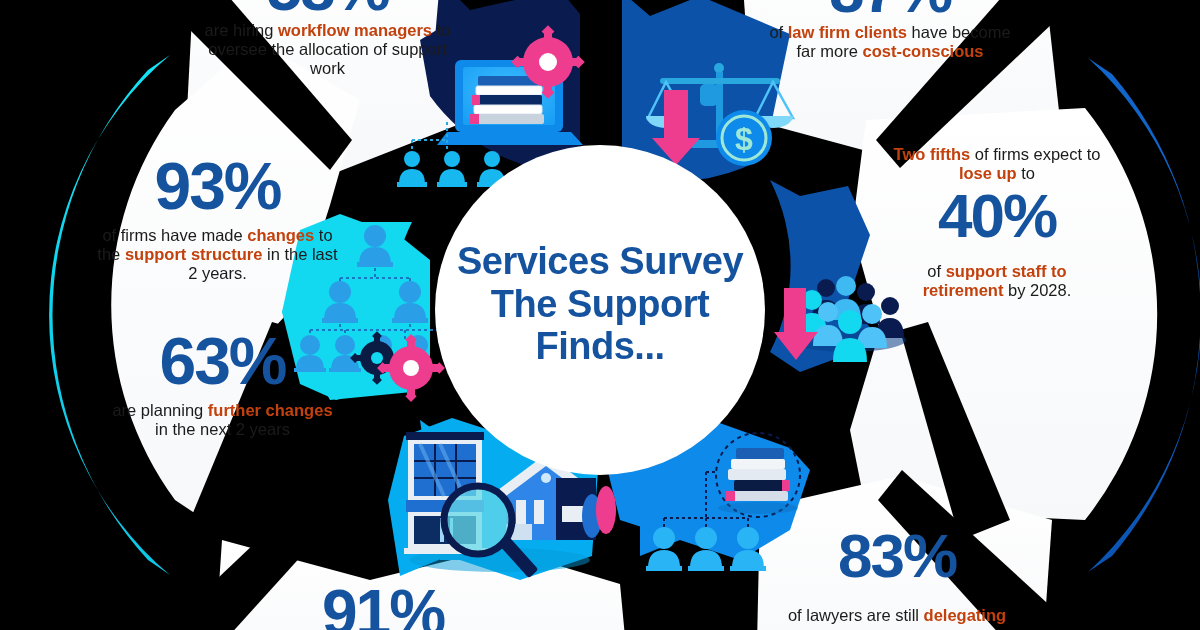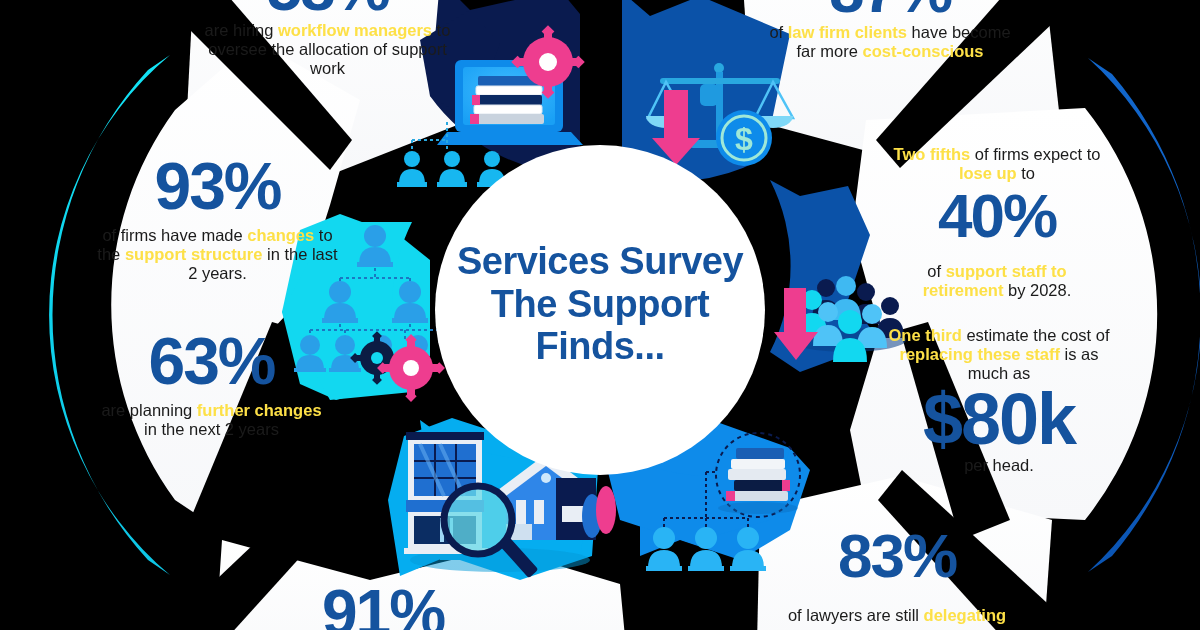--- a/index.html
+++ b/index.html
@@ -7,38 +7,38 @@
   body{
     width:1200px; height:630px; position:relative; overflow:hidden;
     font-family:"Liberation Sans", sans-serif;
     background:#000;
   }
   #stage{ position:absolute; inset:0; width:1200px; height:630px; }
   #stage svg{ position:absolute; left:0; top:0; }
 
   .panel{ position:absolute; color:#1b1b1b; text-align:center; line-height:1.16; }
   .big{ color:#15539e; font-weight:800; letter-spacing:-2px; line-height:0.95; }
-  .b{ color:#fde047; font-weight:700; }
+  .b{ color:#c2410c; font-weight:700; }
   .sub{ font-size:16.5px; font-weight:400; }
   .sub .b{ font-weight:700; }
 
   
   #p-top{ left:195px; top:-42px; width:265px; }
   #p-top .big{ font-size:64px; }
   #p-top .sub{ margin-top:2px; }
 
   #p-topright{ left:765px; top:-40px; width:250px; }
   #p-topright .big{ font-size:64px; }
   #p-topright .sub{ margin-top:2px; }
 
   #p-left93{ left:95px; top:140px; width:245px;margin-top:15px; }
   #p-left93 .big{ font-size:66px; }
   #p-left93 .sub{ margin-top:8px; }
 
-  #p-left63{ left:94px; top:330px; width:235px; }
+  #p-left63{ left:105px; top:330px; width:235px; }
   #p-left63 .big{ font-size:66px; }
   #p-left63 .sub{ margin-top:8px; }
 
   #p-right40{ left:888px; top:145px; width:218px; }
   #p-right40 .big{ font-size:62px; margin:4px 0 16px; }
   #p-right40 .sub{ font-size:16.5px; }
 
   #p-right80{ left:888px; top:326px; width:222px; }
   #p-right80 .big{ font-size:72px; margin:2px 0 2px; }
   #p-right80 .sub{ font-size:16.5px; }
@@ -464,27 +464,20 @@
   <div class="panel" id="p-right40">
     <div class="sub">
       <span class="b">Two fifths</span><span> of firms expect to </span><span class="b">lose up</span><span> to</span>
     </div>
     <div class="big">40%</div>
     <div class="sub">
       <span>of </span><span class="b">support staff to retirement</span><span> by 2028.</span>
     </div>
   </div>
 
-  <div class="panel" id="p-right80">
-    <div class="sub">
-      <span class="b">One third</span><span> estimate the cost of </span><span class="b">replacing these staff</span><span> is as much as</span>
-    </div>
-    <div class="big">$80k</div>
-    <div class="sub">per head.</div>
-  </div>
 
   <div class="panel" id="p-bot83">
     <div class="big">83%</div>
     <div class="sub">
       <span>of lawyers are still </span><span class="b">delegating</span>
     </div>
   </div>
 
   <div class="panel" id="p-bot91">
     <div class="big">91%</div>

